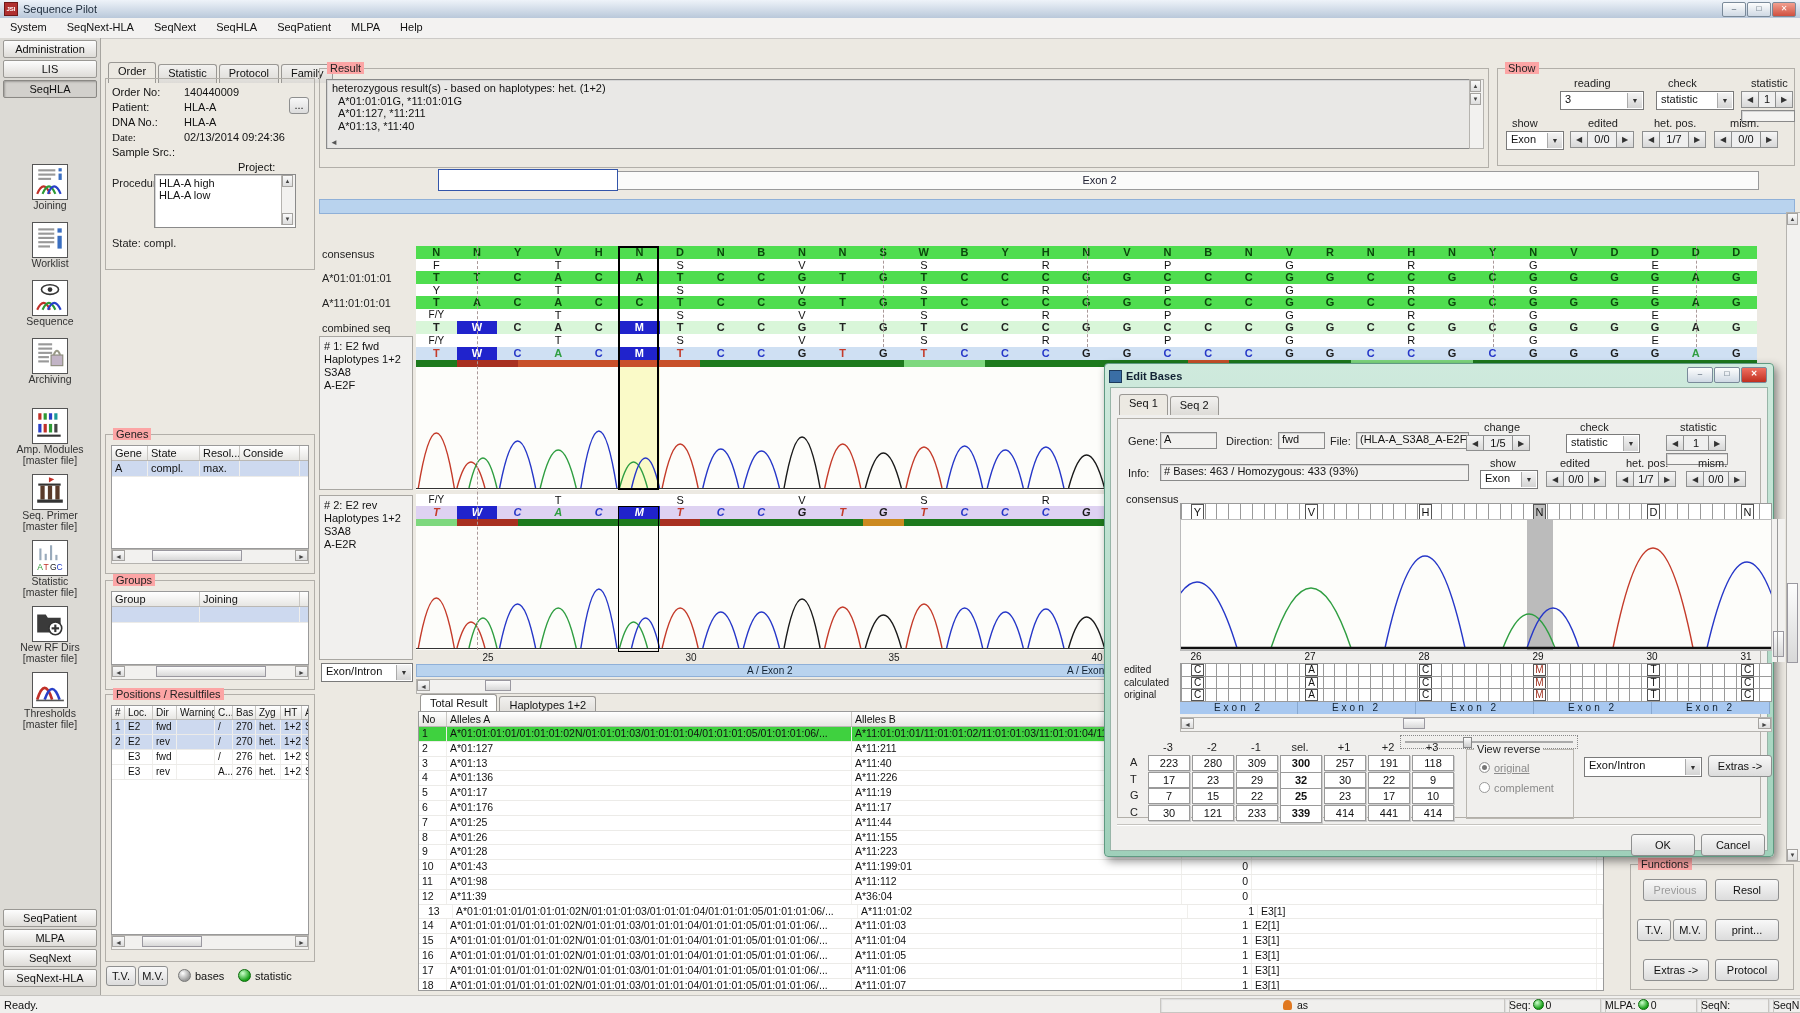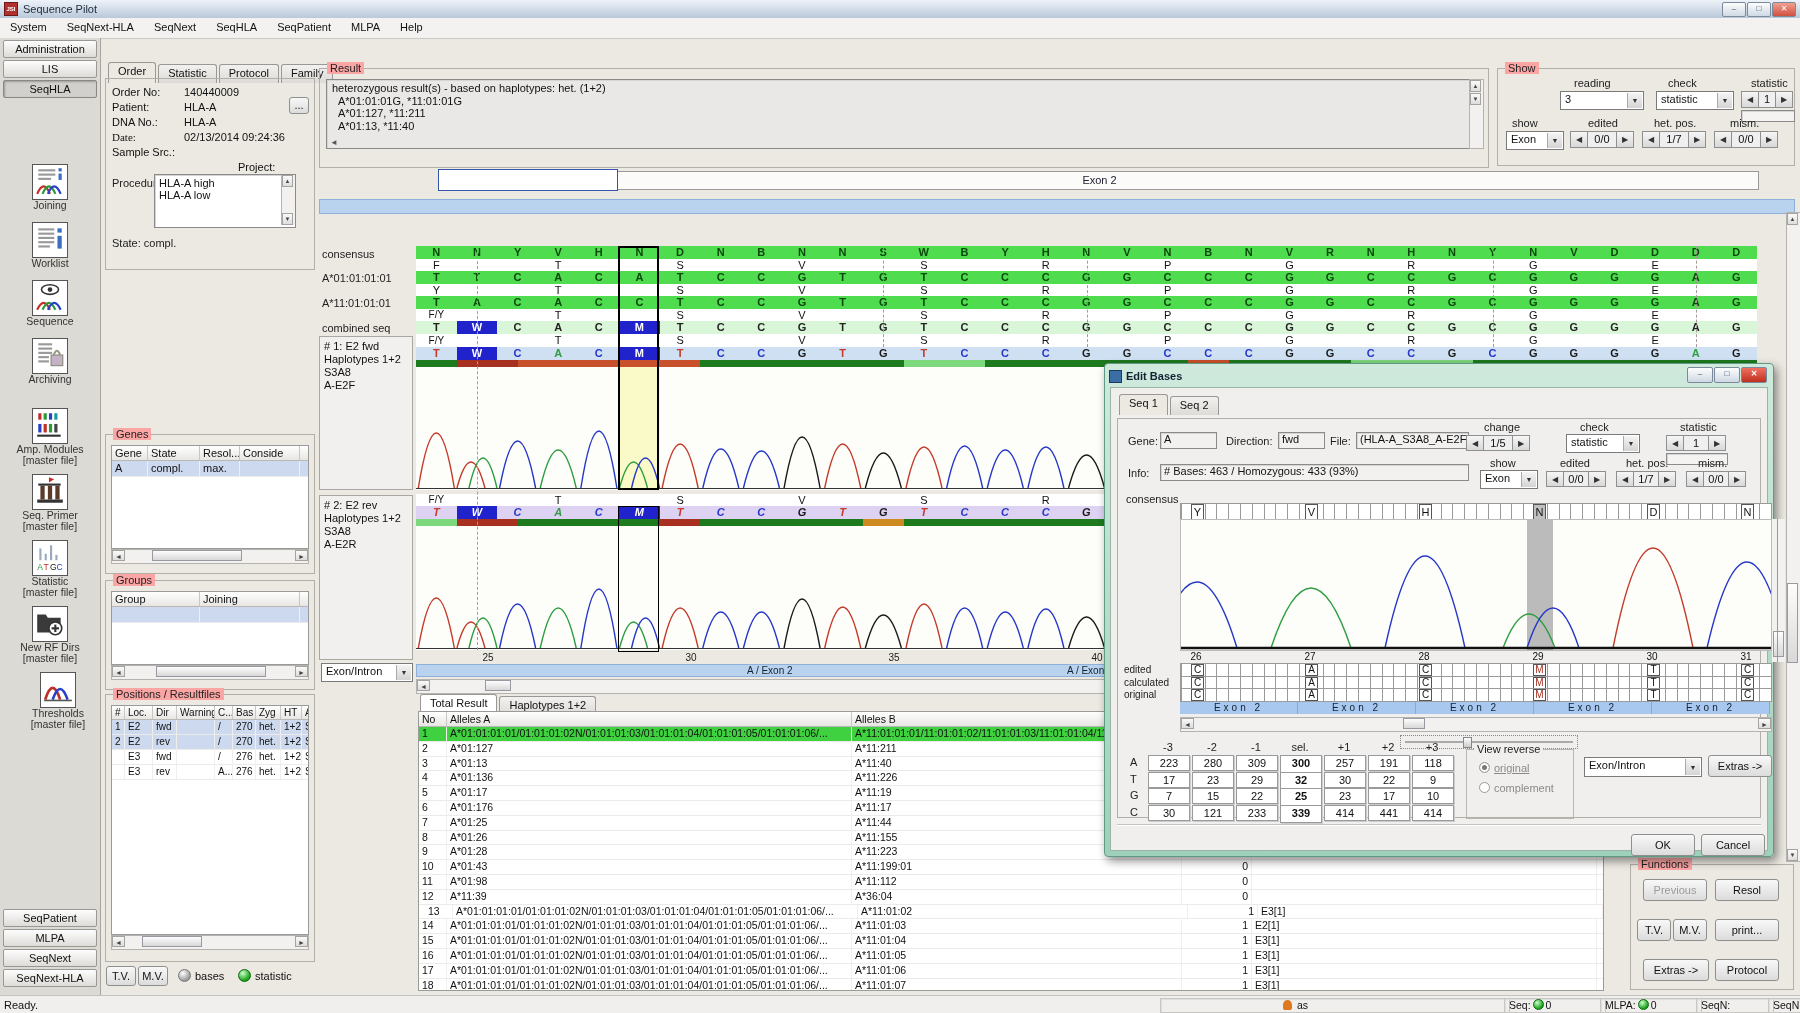--- a/index.html
+++ b/index.html
@@ -216,21 +216,21 @@
           </div></div>
         <div class="tool" style="top: 442px; position: absolute;"><span class="ticon"><svg width="32" height="32" viewBox="0 0 30 30">
               <path d="M3 8 L3 24 L25 24 L25 10 L13 10 L11 7 L3 7 Z" fill="#3a3a3a"></path>
               <circle cx="20" cy="20" r="6" fill="#fff" stroke="#333" stroke-width="1.5"></circle>
               <rect x="19" y="16.5" width="2" height="7" fill="#333"></rect>
               <rect x="16.5" y="19" width="7" height="2" fill="#333"></rect>
             </svg></span><div class="tlabel">
             <div>New RF Dirs</div>
             <div>[master file]</div>
           </div></div>
-        <div class="tool" style="top: 508px; position: absolute; margin-left: 8px;"><span class="ticon"><svg width="32" height="32" viewBox="0 0 30 30">
+        <div class="tool" style="top: 508px; position: absolute;"><span class="ticon"><svg width="32" height="32" viewBox="0 0 30 30">
               <path d="M3 25 Q10 3 17 25" stroke="#c03028" fill="none" stroke-width="2.5"></path>
               <path d="M10 25 Q17 5 24 25" stroke="#2840c8" fill="none" stroke-width="2.5"></path>
               <rect x="2" y="25" width="26" height="1.5" fill="#555"></rect>
             </svg></span><div class="tlabel">
             <div>Thresholds</div>
             <div>[master file]</div>
           </div></div>
       </div>
     <div class="side-bottom" id="side-bottom">
         <div class="side-btn">SeqPatient</div>

